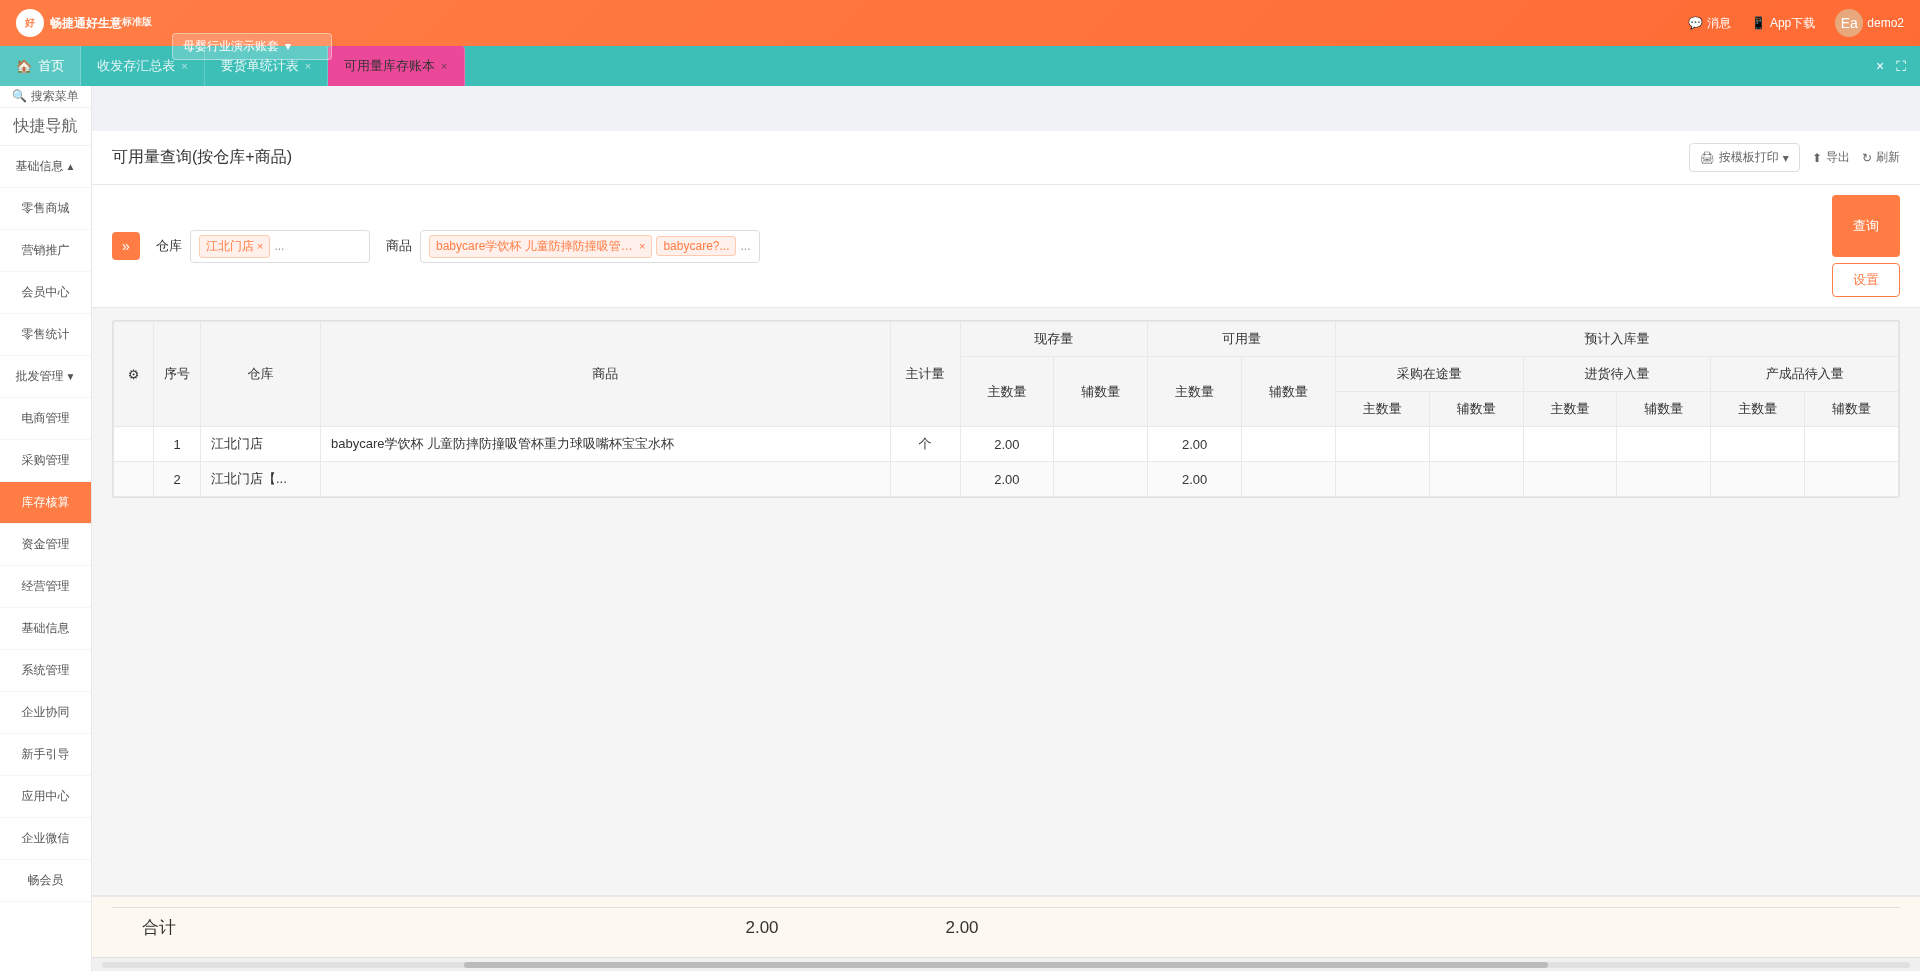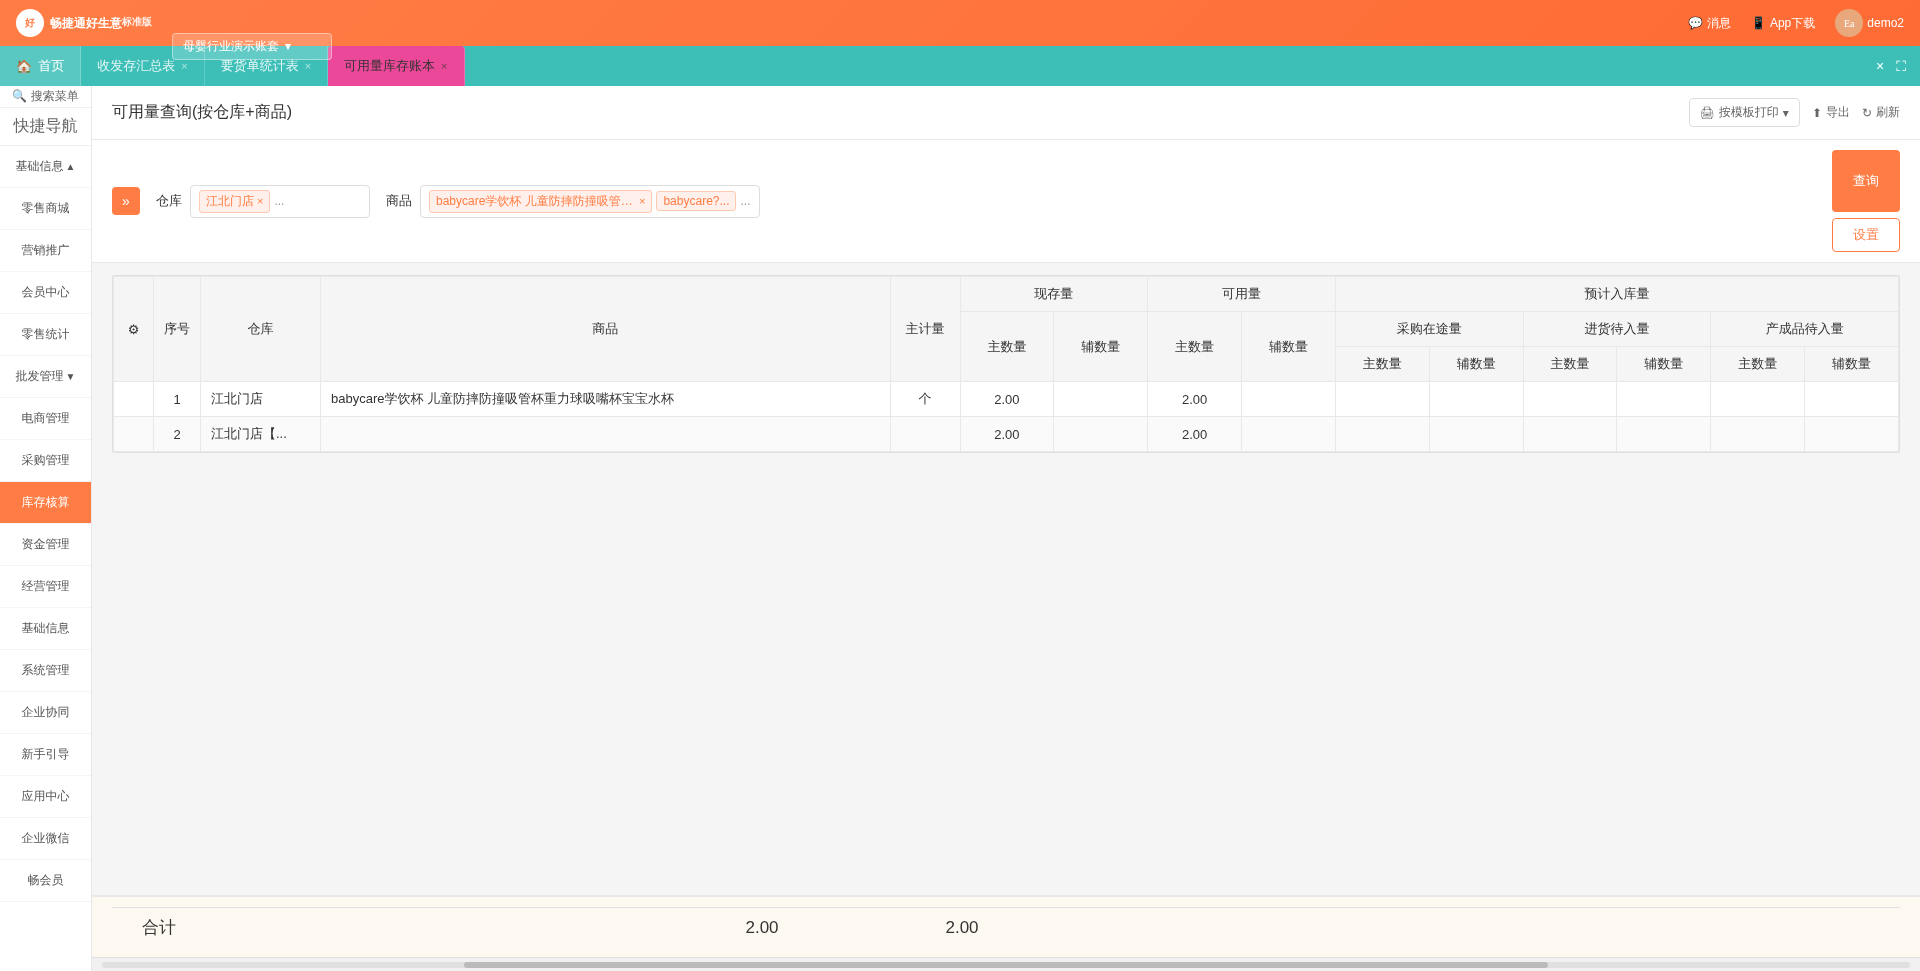--- a/index.html
+++ b/index.html
@@ -70,23 +70,22 @@
       cursor: pointer;
     }
     .avatar {
       width: 28px;
       height: 28px;
       border-radius: 50%;
       background: #e8a87c;
       display: flex;
       align-items: center;
       justify-content: center;
-      font-size: 10px;
-      color: white;
-      font-family: Liberation Serif, serif;
+      font-size: 14px;
+      color: white;
     }
 
     
     .nav-tabs {
       height: 40px;
       background: #3dbfb8;
       display: flex;
       align-items: flex-end;
       padding: 0 0 0 0;
       flex-shrink: 0;
@@ -190,20 +189,21 @@
     }
     .sidebar-arrow { font-size: 10px; }
 
     
     .content-area {
       flex: 1;
       overflow: auto;
       background: #f5f5f5;
       display: flex;
       flex-direction: column;
+      margin-top: 45px;
     }
 
     
     .page-header {
       background: white;
       padding: 12px 20px;
       border-bottom: 1px solid #e8e8e8;
       display: flex;
       align-items: center;
       justify-content: space-between;

